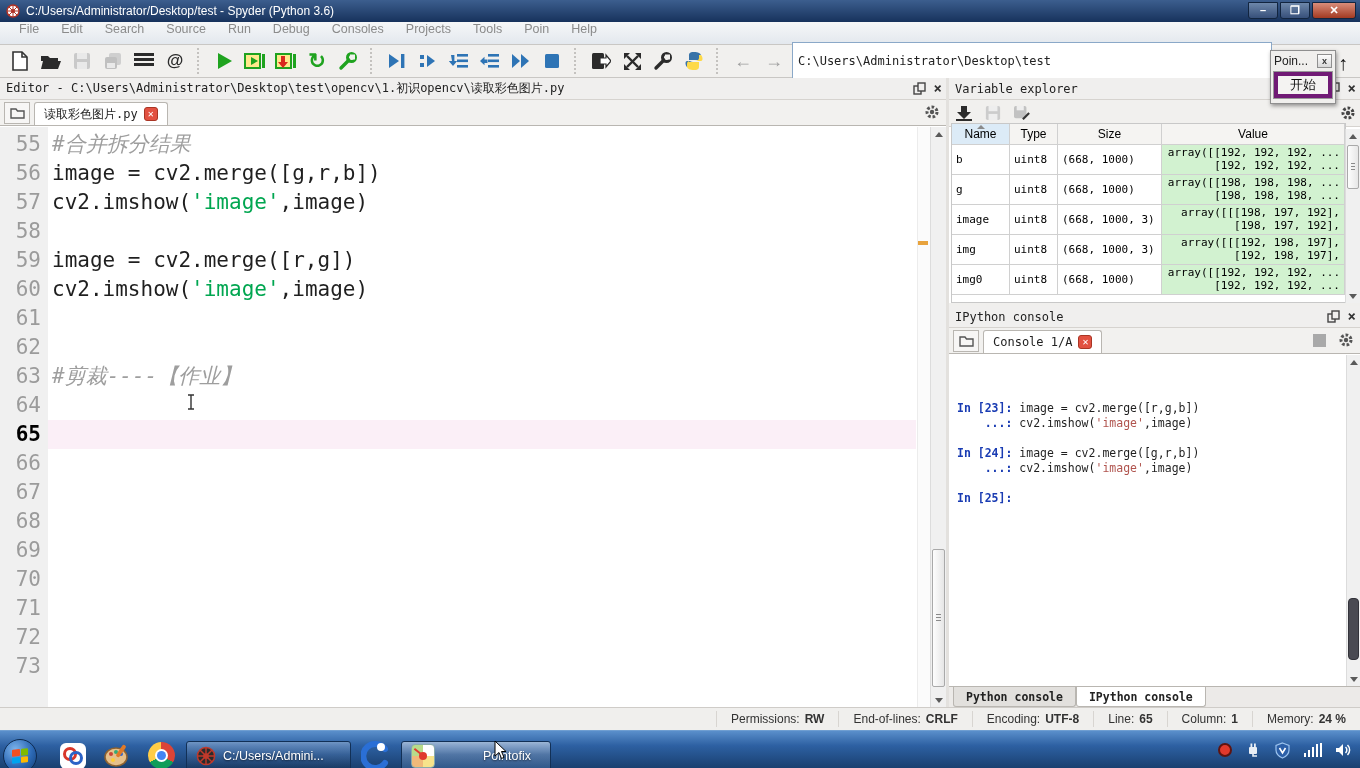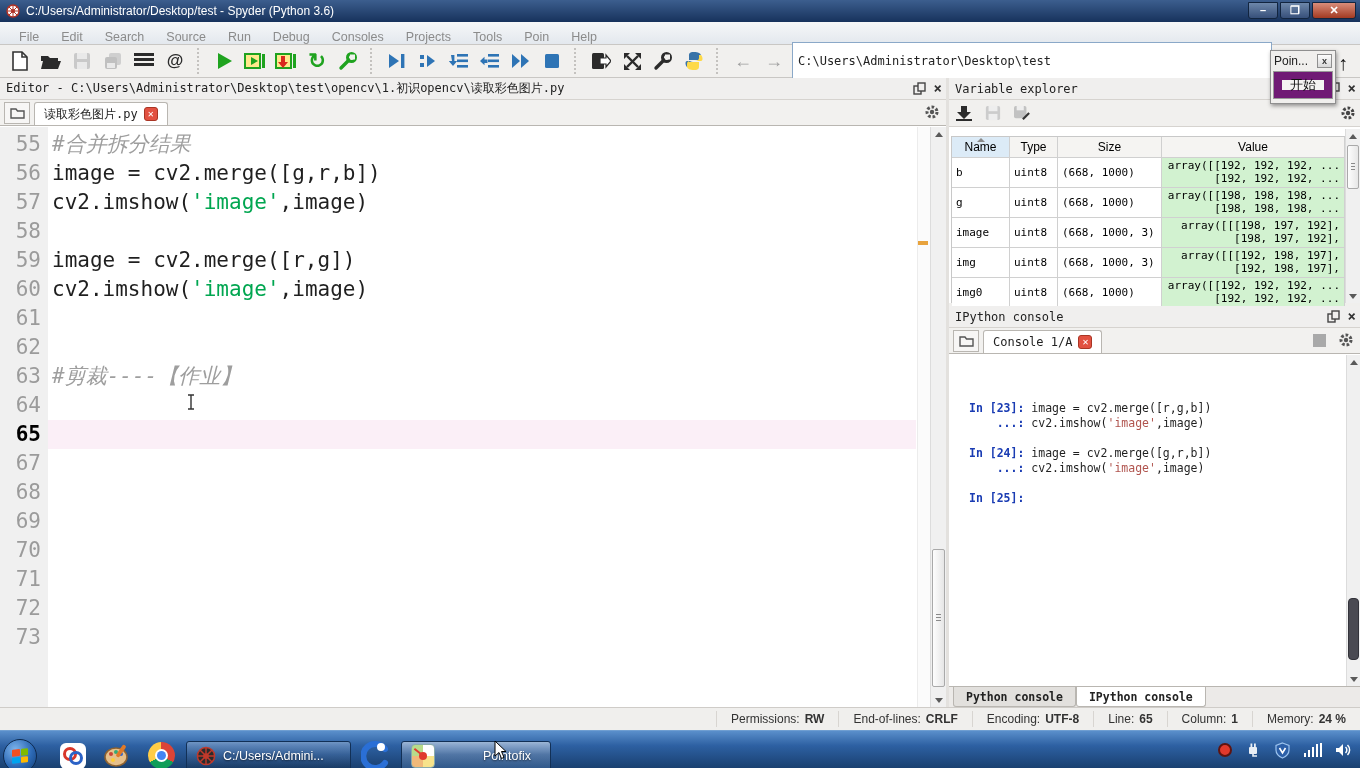--- a/index.html
+++ b/index.html
@@ -12,21 +12,21 @@
     display:flex; align-items:center; color:#fff; font-size:12px; padding-left:6px; }
   #titlebar .ticon { width:14px; height:14px; margin-right:6px; }
   .wincontrols { position:absolute; right:4px; top:2px; display:flex; gap:2px; }
   .winbtn { width:30px; height:17px; background:linear-gradient(#6d87aa,#37507a); border:1px solid #12253f;
     border-radius:0 0 3px 3px; color:#fff; font-size:11px; line-height:15px; text-align:center; font-weight:bold; }
   .winbtn.close { width:44px; background:linear-gradient(#d98d7a,#a33a22); }
 
   
   #menubar { position:absolute; left:0; top:22px; width:1360px; height:23px;
     background:linear-gradient(#f6f7f8,#e3e8ee); border-bottom:1px solid #c9c7c4;
-    display:flex; align-items:flex-end; padding-left:8px; }
+    display:flex; align-items:flex-start; padding-left:8px; }
   .menu-item { color:#8b8b8b; font-size:12.5px; padding:0 11px; }
 
   
   #toolbar { position:absolute; left:0; top:45px; width:1360px; height:33px;
     background:#f1f0ee; border-bottom:1px solid #c9c7c4; display:flex; align-items:center; }
   .tgroup { display:flex; align-items:center; gap:5px; padding:0 7px; height:100%; }
   .tsep { width:5px; height:26px; border-left:2px dotted #c4c2bf; margin:0 2px; }
   .tbtn { width:26px; height:26px; display:flex; align-items:center; justify-content:center; }
   .tbtn svg { display:block; }
   .glyph { font-weight:bold; }
@@ -80,37 +80,37 @@
   #ed-scroll { right:0; top:0; width:16px; height:580px; }
   #ed-flagcol { position:absolute; right:16px; top:0; width:13px; height:580px; background:#fbfbfb; border-left:1px solid #ececec; }
   #cell-marker { position:absolute; right:18px; top:114px; width:10px; height:4px; background:#e8a33d; }
 
   
   #right-panel { position:absolute; left:949px; top:0; width:411px; height:629px; background:#f0efed; }
 
   
   #ve { position:absolute; left:0; top:0; width:411px; height:225px; background:#fff; }
   #ve-toolbar { height:27px; background:#f1f0ee; border-bottom:1px solid #d6d3cf; display:flex; align-items:center; gap:12px; padding-left:6px; position:relative; }
-  #ve-table { position:absolute; left:2px; top:58px; width:395px; bottom:0; border:1px solid #c8c8c8;
+  #ve-table { position:absolute; left:2px; top:45px; width:395px; bottom:0; border:1px solid #c8c8c8;
     font-family:"DejaVu Sans Mono",monospace; font-size:11px; }
   .ve-row { display:grid; grid-template-columns:58px 48px 104px 1fr; }
   .ve-row > div { border-right:1px solid #d0d0d0; border-bottom:1px solid #d0d0d0; padding:1px 4px;
     display:flex; align-items:center; overflow:hidden; }
   .ve-head > div { background:#f5f4f2; justify-content:center; font-family:"Liberation Sans",sans-serif; font-size:12px; height:21px; }
   .ve-head .sorted { background:#dcebf7; position:relative; }
   .caret-up { position:absolute; top:1px; left:50%; margin-left:-4px; width:0; height:0;
     border-left:4px solid transparent; border-right:4px solid transparent; border-bottom:4px solid #8a8a8a; }
   .ve-data > div { height:30px; background:#fff; }
   .ve-data .vval { background:#d2f2d0; display:block; text-align:right; padding-top:1px; line-height:13px; white-space:pre; }
   #ve-scroll { right:0; top:51px; width:15px; bottom:0; }
 
   
   #console { position:absolute; left:0; top:228px; width:411px; height:401px; background:#fff; }
   #console-body { position:absolute; left:0; top:49px; width:411px; height:331px; background:#fff; overflow:hidden; }
-  #console-lines { padding:46px 0 0 8px;margin-left:12px; }
+  #console-lines { padding:46px 0 0 8px; }
   .cline { font-family:"DejaVu Sans Mono",monospace; font-size:11.5px; line-height:15px; white-space:pre; color:#1f1f1f; }
   #con-scroll { right:0; top:49px; width:14px; height:331px; }
   #con-thumb { position:absolute; left:1px; right:1px; top:243px; height:62px; background:#4a4a52; border-radius:4px; border:1px solid #33333a; }
   .stop-gray { width:13px; height:13px; background:#a9a9a9; }
 
   #console-tabs { position:absolute; left:0; bottom:0; width:411px; height:21px; background:#eceae8; border-top:1px solid #b9b6b1; display:flex; padding-left:4px;font-weight:bold; }
   .btab { font-family:"DejaVu Sans Mono",monospace; font-size:11.5px; color:#222;
     border:1px solid #b9b6b1; border-top:none; border-radius:0 0 3px 3px; height:20px;
     padding:0 12px; display:flex; align-items:center; background:#e2e0dd; }
   .btab.active { background:#fff; }
@@ -137,21 +137,21 @@
     text-shadow:0 1px 2px rgba(0,0,0,.6); }
   .taskbtn.hot { background:linear-gradient(rgba(255,255,255,.5),rgba(255,255,255,.2) 45%,rgba(90,140,200,.3)); }
   #tray { position:absolute; right:8px; top:0; height:38px; display:flex; align-items:center; gap:13px; }
 
   
   #pointofix-win { position:absolute; left:1270px; top:50px; width:66px; height:54px;
     background:#f0efed; border:1px solid #8f8f8f; box-shadow:1px 2px 4px rgba(0,0,0,.4); }
   #pointofix-title { height:20px; display:flex; align-items:center; justify-content:space-between; padding:0 3px; font-size:12px; color:#222; }
   #pointofix-close { width:15px; height:14px; border:1px solid #8f8f8f; background:linear-gradient(#fdfdfd,#d8d8d8);
     font-size:9px; display:flex; align-items:center; justify-content:center; color:#333; font-weight:bold; }
-  #pointofix-start { margin:1px 3px; height:26px; border:8px solid #701a75; outline:1px solid #999; background:#f4f3f2;
+  #pointofix-start { margin:1px 3px; height:26px; border:4px solid #701a75; outline:1px solid #999; background:#f4f3f2;
     display:flex; align-items:center; justify-content:center; font-size:13px; color:#111; }
   #big-up-arrow { position:absolute; left:1338px; top:52px; font-size:20px; font-weight:900; color:#111; }
 
   
   #ibeam { position:absolute; left:186px; top:394px; width:10px; height:16px; }
   #parrow { position:absolute; left:494px; top:740px; width:14px; height:20px; }
 </style>
 </head>
 <body>
 
@@ -400,20 +400,24 @@
           <div class="eline">
             <span class="lnum">63</span>
             <span class="ecode"><span class="seg-comment">#剪裁----【作业】</span></span>
           </div>
           <div class="eline">
             <span class="lnum">64</span>
             <span class="ecode"></span>
           </div>
           <div class="eline cur">
             <span class="lnum">65</span>
+            <span class="ecode"></span>
+          </div>
+          <div class="eline">
+            <span class="lnum">66</span>
             <span class="ecode"></span>
           </div>
           <div class="eline">
             <span class="lnum">67</span>
             <span class="ecode"></span>
           </div>
           <div class="eline">
             <span class="lnum">68</span>
             <span class="ecode"></span>
           </div>

